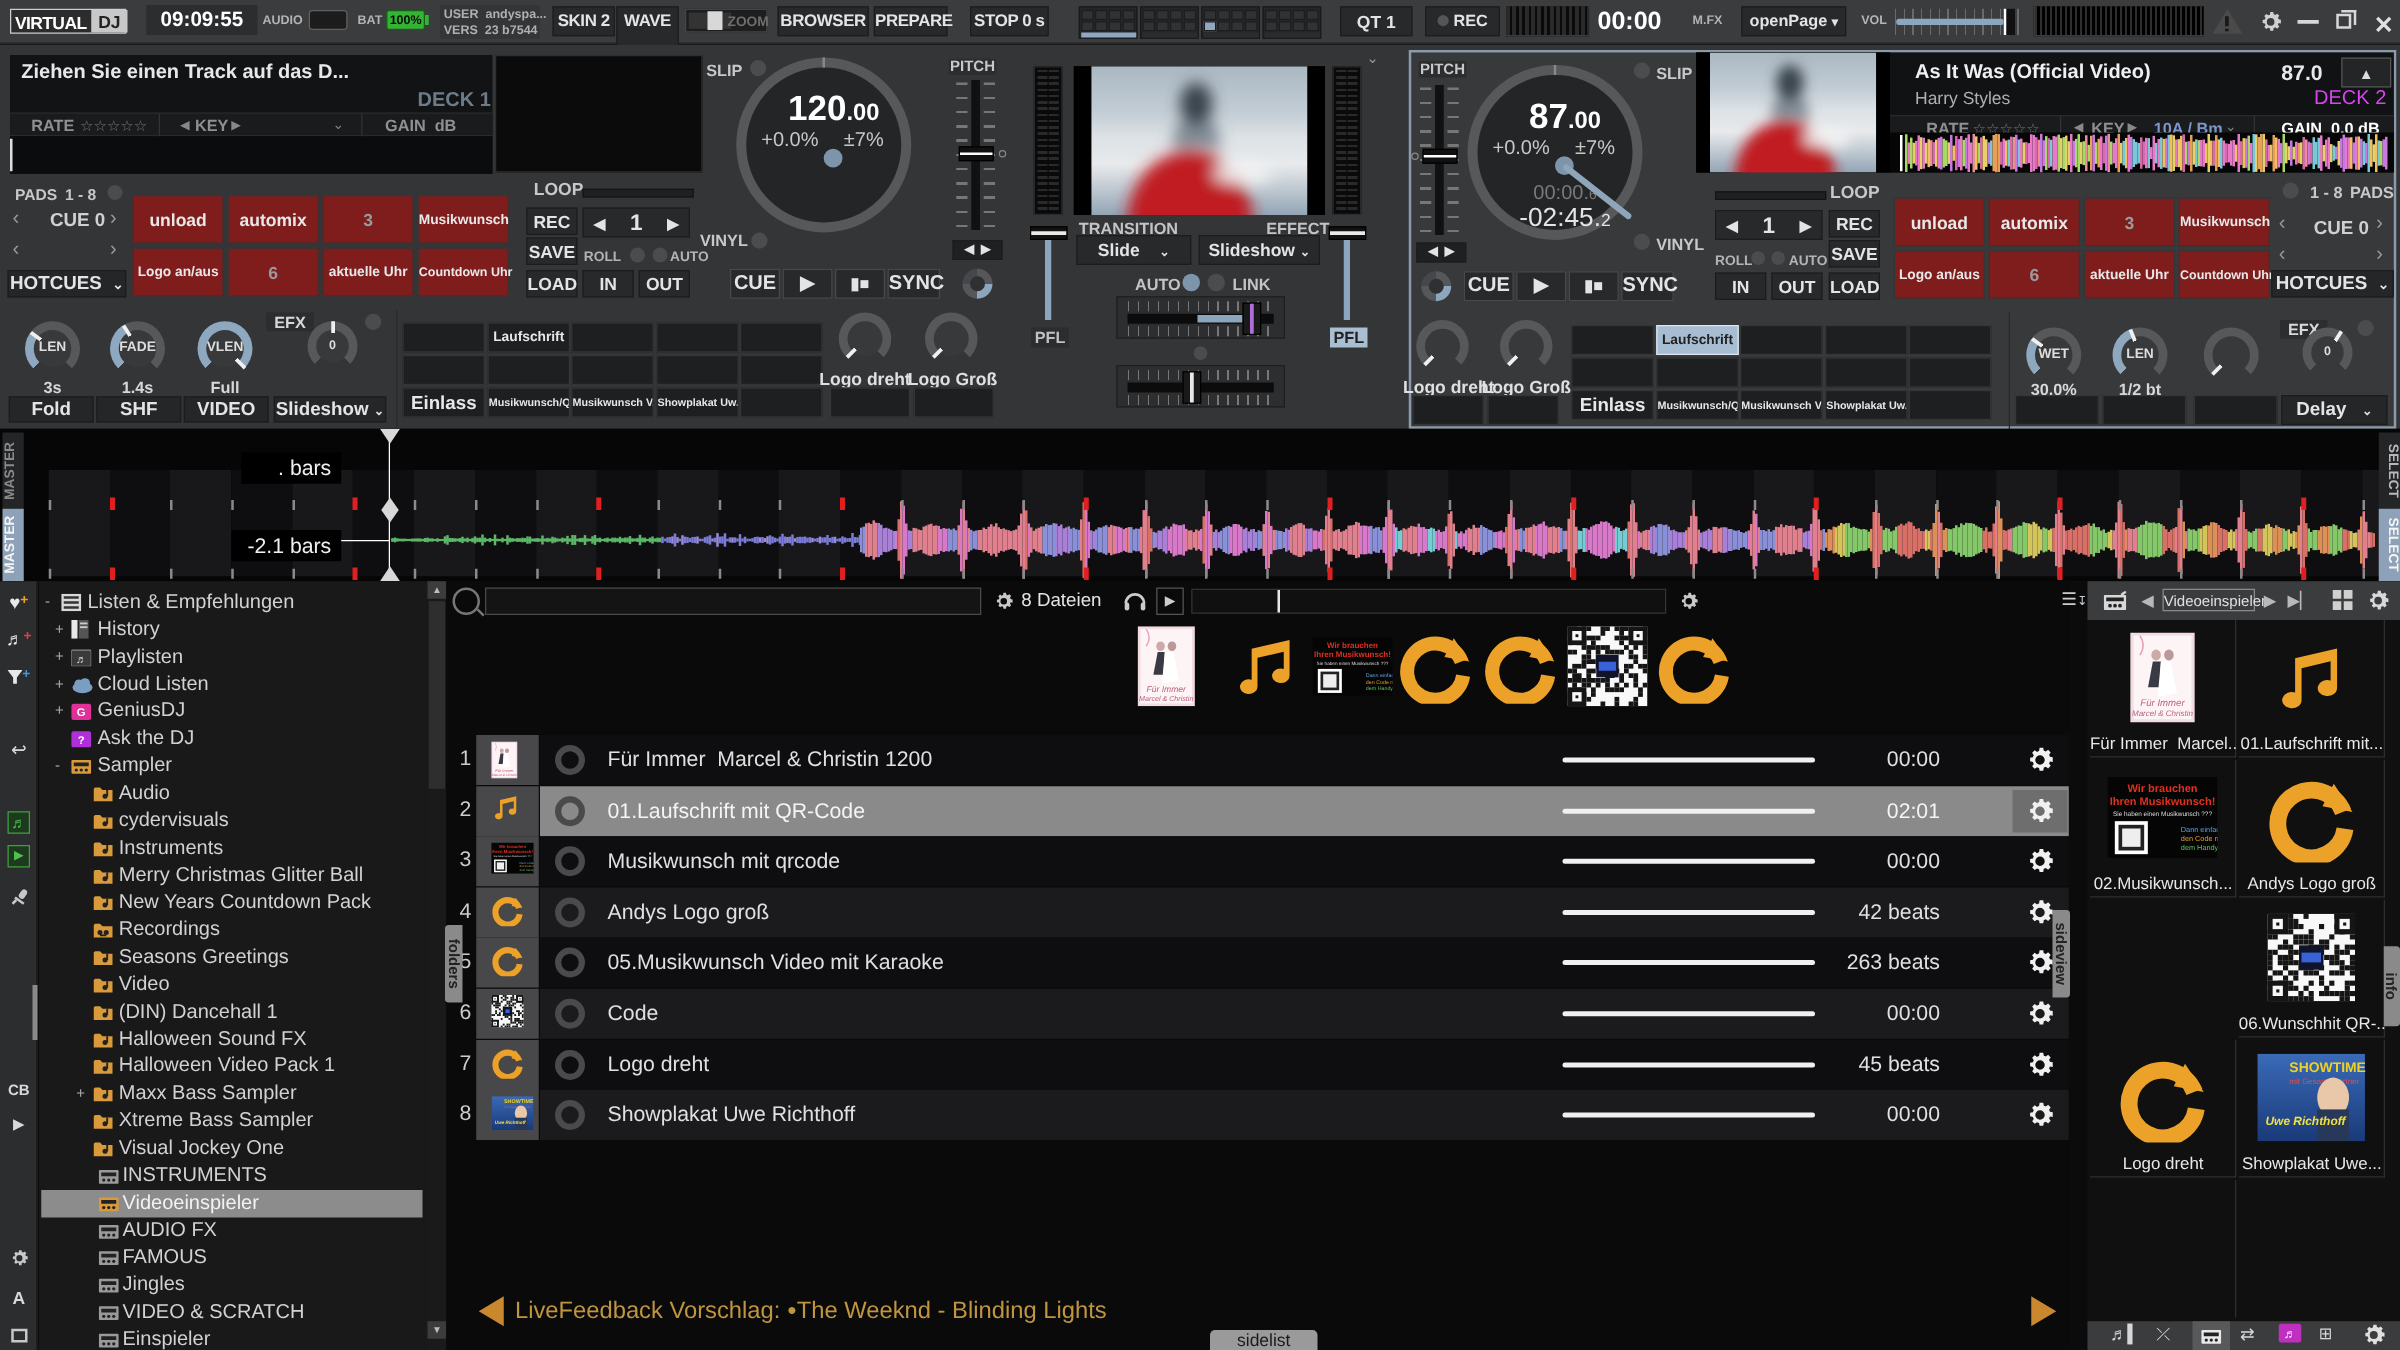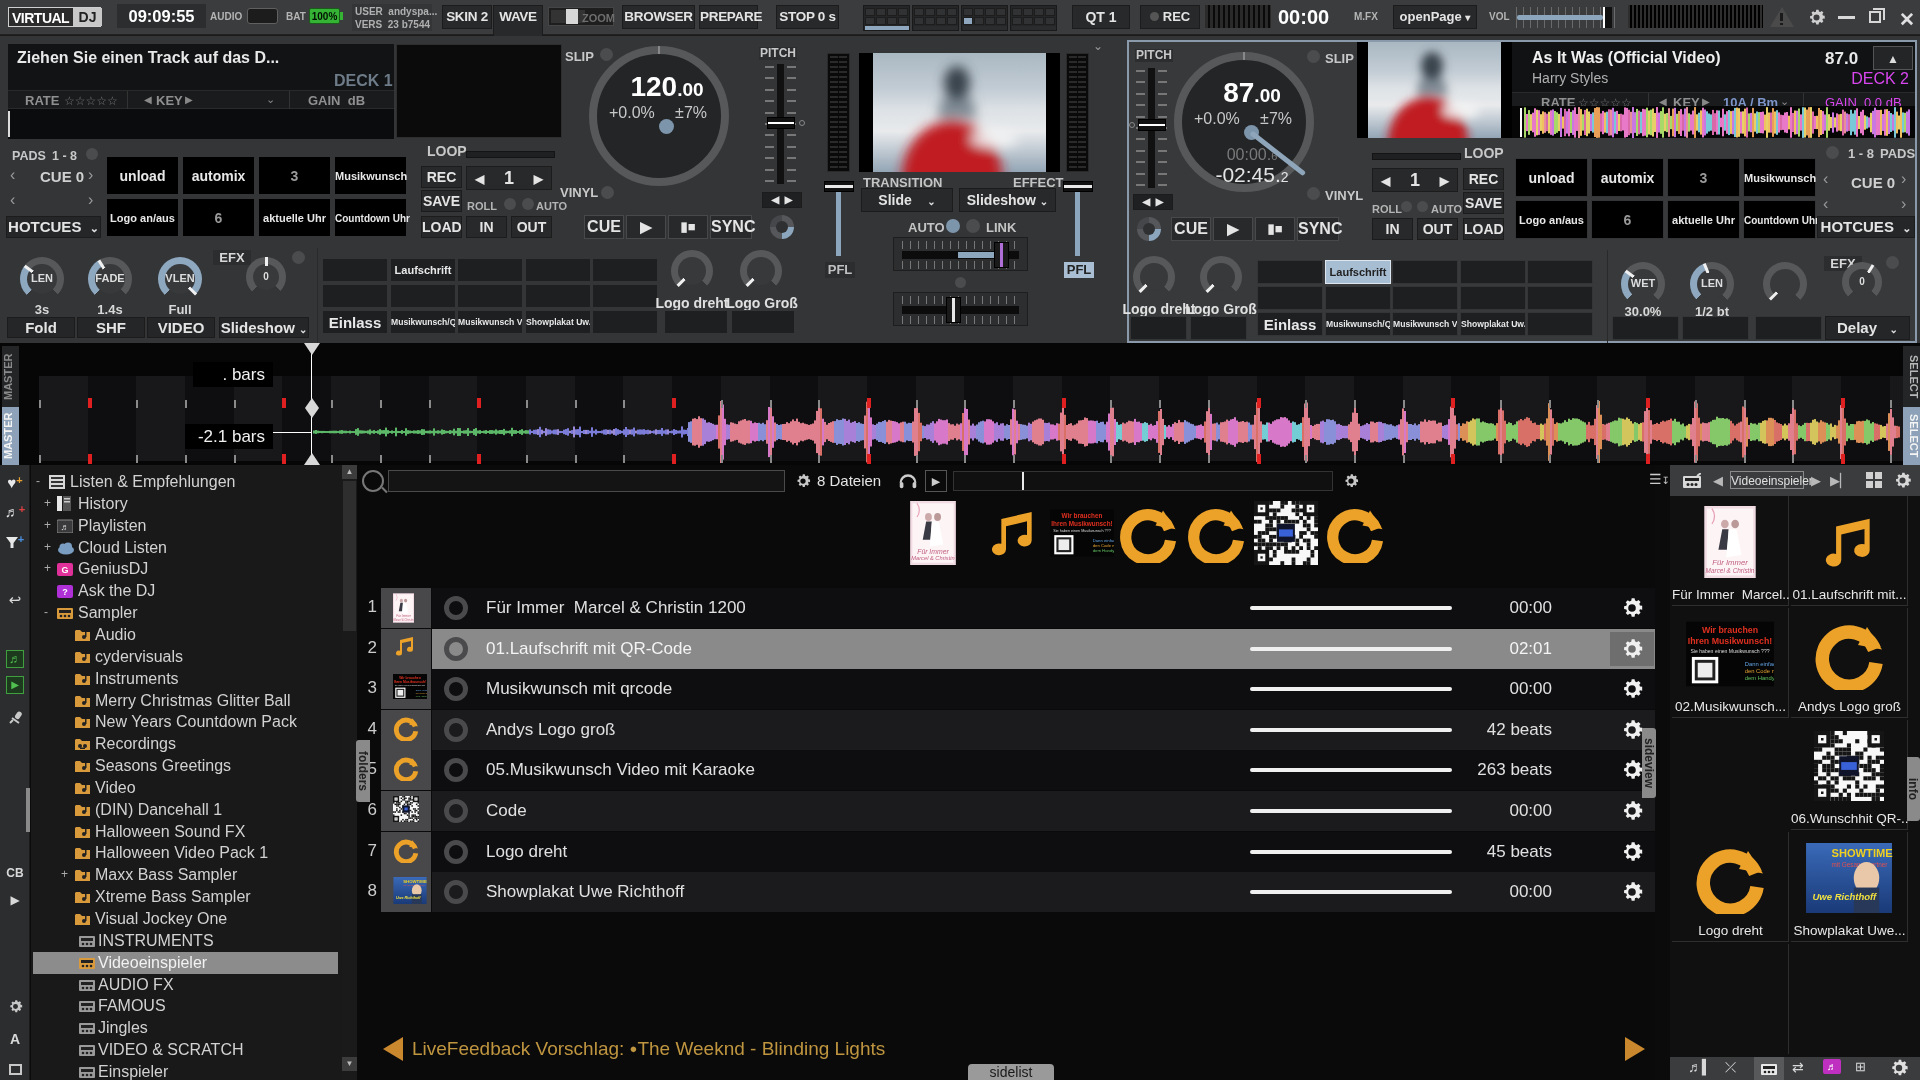--- a/index.html
+++ b/index.html
@@ -1,18 +1,18 @@
 <!DOCTYPE html>
 <html><head><meta charset="utf-8">
 <style>
 *{margin:0;padding:0;box-sizing:border-box;}
 html,body{width:1920px;height:1080px;overflow:hidden;background:#1a1a1a;font-family:"Liberation Sans",sans-serif;}
 .a{position:absolute;}
 .btn{position:absolute;background:#28292b;border:1px solid #1c1c1c;color:#e4e4e4;font-weight:bold;text-align:center;}
-.pad{position:absolute;background:#000000;border:1px solid #333537;color:#e8e8e8;font-weight:bold;text-align:center;}
+.pad{position:absolute;background:#7f1d1d;border:1px solid #333537;color:#e8e8e8;font-weight:bold;text-align:center;}
 .lbl{position:absolute;color:#b4b4b4;font-weight:bold;}
 .vtxt{writing-mode:vertical-rl;transform:rotate(180deg);}
 .vtxt2{writing-mode:vertical-rl;}
 </style></head>
 <body>
 <div class="a" style="left:0;top:0;width:1920px;height:35px;background:#3a3c3e;border-bottom:1px solid #222;">
     <div class="a" style="left:8px;top:7px;width:93px;height:20px;background:#2c2c2c;border:1px solid #cfcfcf;">
       <span class="a" style="left:3px;top:2px;font-size:14px;font-weight:bold;color:#fff;letter-spacing:-0.5px;">VIRTUAL</span>
       <span class="a" style="left:64px;top:0;width:29px;height:18px;background:#c8c8c8;color:#222;font-size:14px;font-weight:bold;text-align:center;line-height:18px;">DJ</span>
     </div>
@@ -385,21 +385,21 @@
         <div class="a" style="left:155px;top:50px;width:403px;height:18px;background:#191b1d;border-top:1px solid #2a2a2a;border-bottom:1px solid #2a2a2a;">
           <span class="a" style="left:29px;top:2px;font-size:13px;font-weight:bold;color:#909090;">RATE</span>
           <span class="a" style="left:66px;top:3px;font-size:12px;color:#777;letter-spacing:0px;">☆☆☆☆☆</span>
           <span class="a" style="left:136px;top:0;width:1px;height:18px;background:#333;"></span>
           <span class="a" style="left:147px;top:3px;font-size:10px;color:#888;">◀</span>
           <span class="a" style="left:161px;top:2px;font-size:13px;font-weight:bold;color:#909090;">KEY</span>
           <span class="a" style="left:190px;top:3px;font-size:10px;color:#888;">▶</span>
           <span class="a" style="left:211px;top:2px;font-size:13px;font-weight:bold;color:#7d95c8;">10A / Bm</span>
           <span class="a" style="left:268px;top:2px;font-size:11px;color:#888;">⌄</span>
           <span class="a" style="left:291px;top:0;width:1px;height:18px;background:#333;"></span>
-          <span class="a" style="left:313px;top:2px;font-size:13px;font-weight:normal;color:#d946ef;">GAIN&nbsp; 0.0 dB</span>
+          <span class="a" style="left:313px;top:2px;font-size:13px;font-weight:bold;color:#ffffff;">GAIN&nbsp; 0.0 dB</span>
         </div>
         <div class="a" style="left:155px;top:64px;width:403px;height:32px;background:#060606;overflow:hidden;">
           <svg width="399" height="33" style="position:absolute;left:0;top:0">
             <rect x="12" y="1.4" width="2" height="30.2" fill="#a8d868"></rect>
             <rect x="14" y="8.0" width="2" height="17.1" fill="#e878c8"></rect>
             <rect x="16" y="4.1" width="2" height="24.7" fill="#a8d868"></rect>
             <rect x="18" y="8.2" width="2" height="16.6" fill="#e8d068"></rect>
             <rect x="20" y="6.7" width="2" height="19.6" fill="#e878c8"></rect>
             <rect x="22" y="2.3" width="2" height="28.4" fill="#e878c8"></rect>
             <rect x="24" y="3.8" width="2" height="25.5" fill="#e8d068"></rect>

